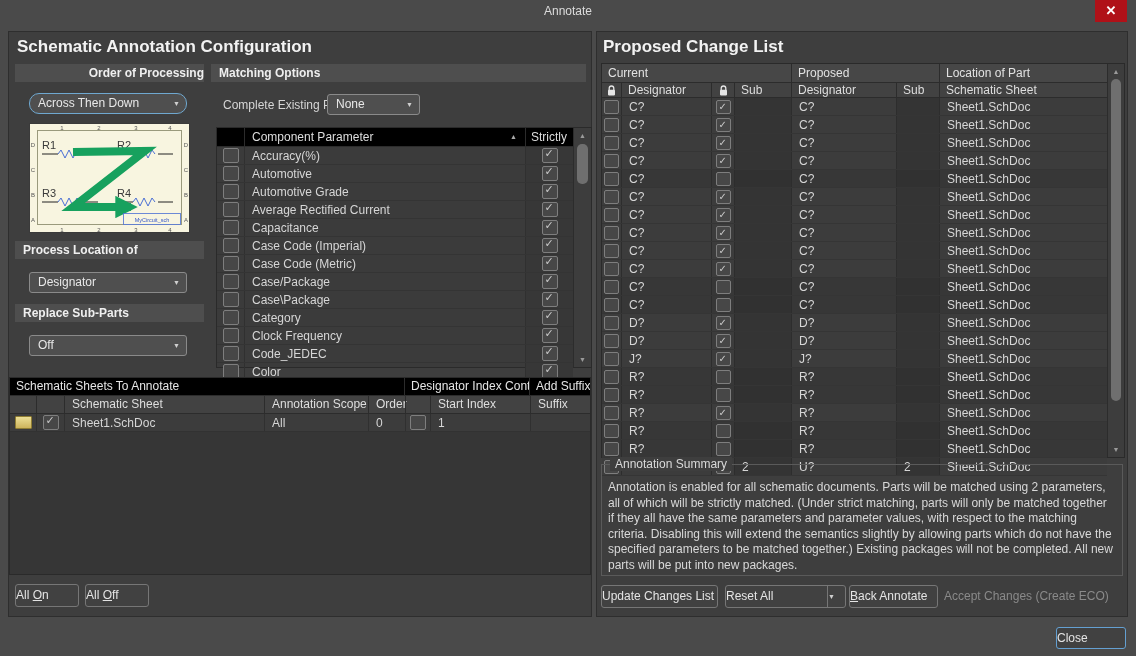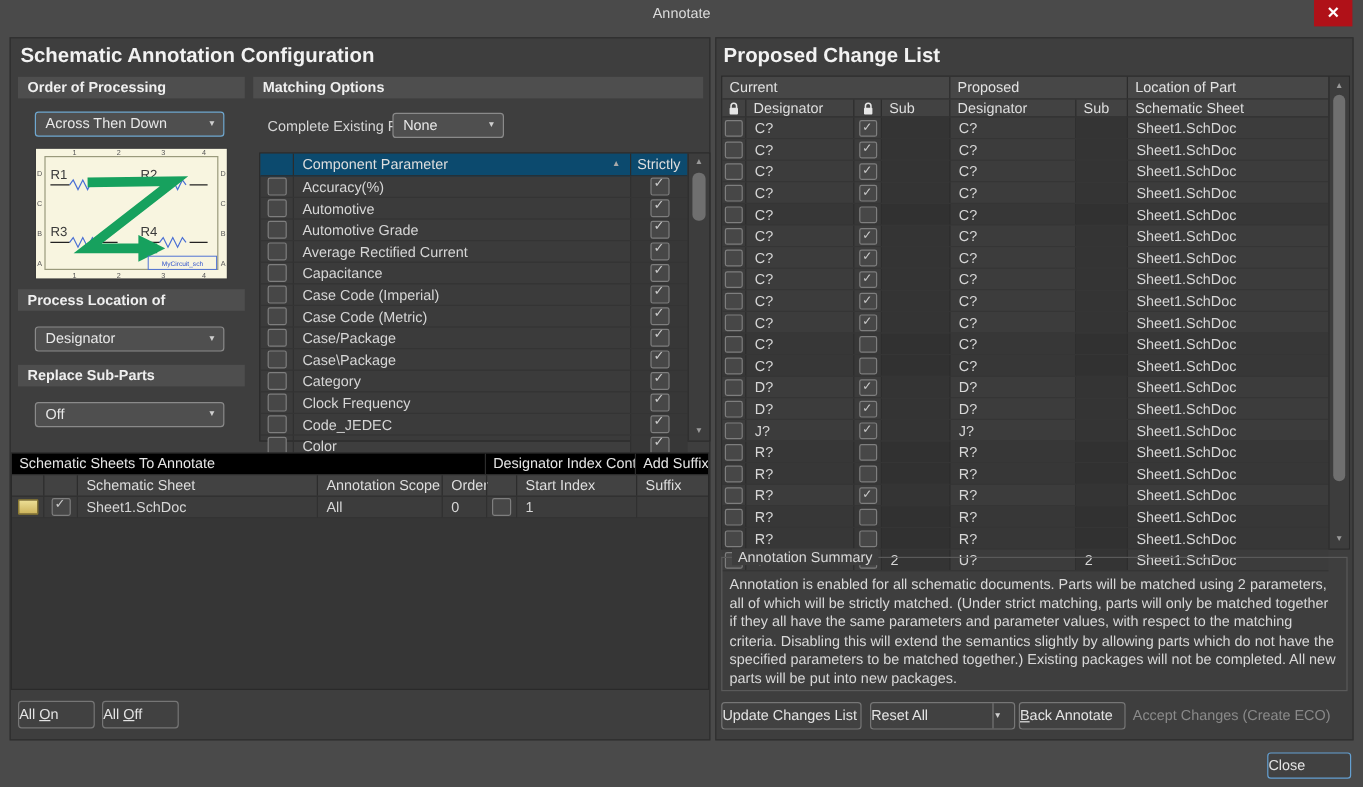--- a/index.html
+++ b/index.html
@@ -34,21 +34,21 @@
   .cb.checked::after{content:"✓";position:absolute;left:2px;top:-2px;font-size:11px;
     line-height:13px;color:#c9c9c9;}
   
   .vscroll{position:relative;background:#3d3d3d;border-left:1px solid #2c2c2c;}
   .sb-arrow{position:absolute;left:0;right:0;text-align:center;font-size:7px;color:#9a9a9a;height:13px;line-height:13px;}
   .sb-arrow.up{top:1px;} .sb-arrow.down{bottom:1px;}
   .sb-thumb{position:absolute;left:3px;right:3px;background:#6f6f6f;border-radius:5px;}
   
   .ptable{background:#3b3b3b;border:1px solid #2a2a2a;display:flex;}
   .pt-main{flex:1;display:flex;flex-direction:column;}
-  .pt-header{display:grid;grid-template-columns:27px 1fr 48px;background:#0c4a6e;height:18px;
+  .pt-header{display:grid;grid-template-columns:27px 1fr 48px;background:#000000;height:18px;
     line-height:18px;color:#dedede;border-bottom:1px solid #2c2c2c;}
   .pt-header .h-name{position:relative;padding-left:7px;border-left:1px solid #2c2c2c;}
   .pt-header .h-strict{padding-left:5px;border-left:1px solid #2c2c2c;}
   .sorticon{position:absolute;right:8px;top:0;font-size:7px;color:#aaa;}
   .prow{display:grid;grid-template-columns:27px 1fr 48px;height:17px;border-bottom:1px solid #343434;}
   .prow .pcell{display:flex;align-items:center;}
   .prow .pname{padding-left:7px;border-left:1px solid #303030;}
   .prow .pstrict{justify-content:center;border-left:1px solid #303030;background:#373737;}
   .prow .pcb{justify-content:center;}
   
@@ -93,22 +93,22 @@
   <div class="abs titlebar">
     <span>Annotate</span>
   </div>
   <div class="abs closebtn">
     <span>✕</span>
   </div>
 
   <div class="abs panel" style="left:8px;top:31px;width:584px;height:586px;">
     <div class="abs panel-title" style="left:8px;top:5px;">Schematic Annotation Configuration</div>
 
-    <div class="abs secbar" style="left:6px;top:32px;width:189px;">Order of Processing</div>
-    <div class="abs dd focus" style="left:20px;top:61px;width:158px;height:21px;">
+    <div class="abs secbar" style="left:6px;top:32px;width:189px;text-align:right;">Order of Processing</div>
+    <div class="abs dd focus" style="left:20px;top:61px;width:158px;height:21px;border-radius:10px;">
       <span>Across Then Down</span>
       <span class="dd-arrow">▼</span>
     </div>
 
     <div class="abs" style="left:20px;top:91px;width:161px;height:110px;">
       <svg width="161" height="110" viewBox="0 0 161 110">
         <rect x="0.5" y="0.5" width="160" height="109" fill="#f8f5e0" stroke="#3a3a3a"></rect>
         <rect x="8.5" y="7.5" width="144" height="94" fill="none" stroke="#9a9a7c"></rect>
 
         <g font-size="6" fill="#555" text-anchor="middle" font-family="Liberation Sans,sans-serif">

